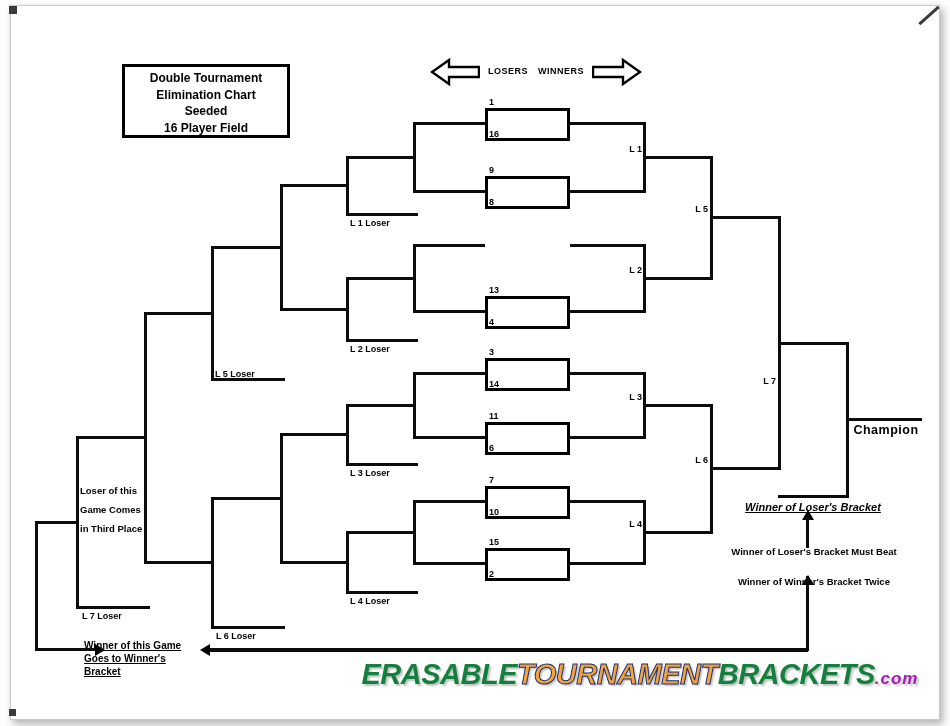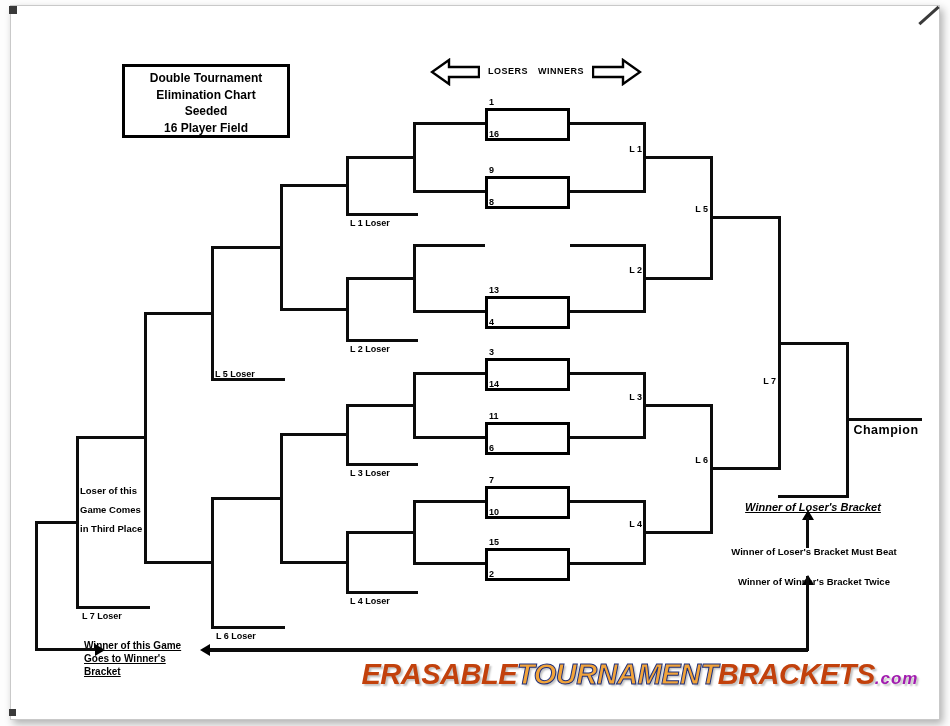--- a/index.html
+++ b/index.html
@@ -24,21 +24,21 @@
   .arr-right{border-top:6px solid transparent;border-bottom:6px solid transparent;border-left:10px solid #000;}
   .arr-left{border-top:6px solid transparent;border-bottom:6px solid transparent;border-right:10px solid #000;}
   .arr-up{border-left:6px solid transparent;border-right:6px solid transparent;border-bottom:10px solid #000;}
   .note{position:absolute;font-weight:bold;font-size:9.5px;}
   .u{text-decoration:underline;}
   .champ{position:absolute;left:848px;top:423px;width:76px;text-align:center;
          font-weight:bold;font-size:12.5px;letter-spacing:0.5px;}
   .logo{position:absolute;left:340px;top:658px;width:600px;text-align:center;
         font-style:italic;font-weight:bold;font-size:29px;letter-spacing:-0.5px;
         text-shadow:2px 2px 2px #c2c2c2;white-space:nowrap;}
-  .logo .navy{color:#c2410c;}
+  .logo .navy{color:#15803d;}
   .logo .gold{color:#f2a43a;-webkit-text-stroke:1px #1d2e7b;}
   .logo .tld{color:#a21caf;font-size:17px;letter-spacing:1px;}
   .artifact{position:absolute;background:#3a3a3a;}
 </style>
 </head>
 <body>
 
 <div id="canvas">
   <div class="page"></div>
 

